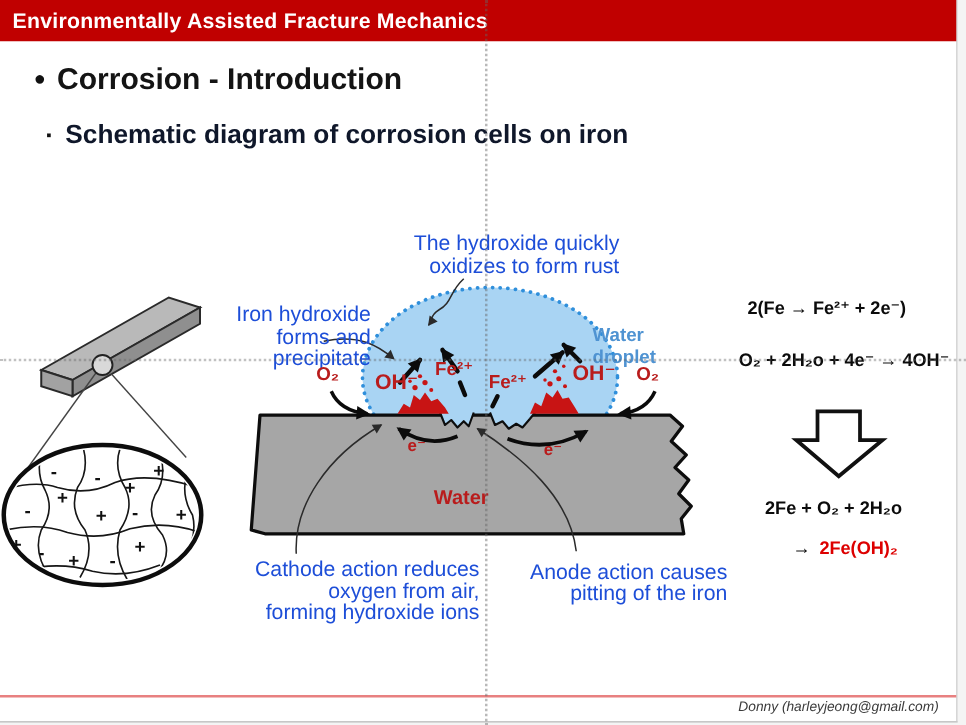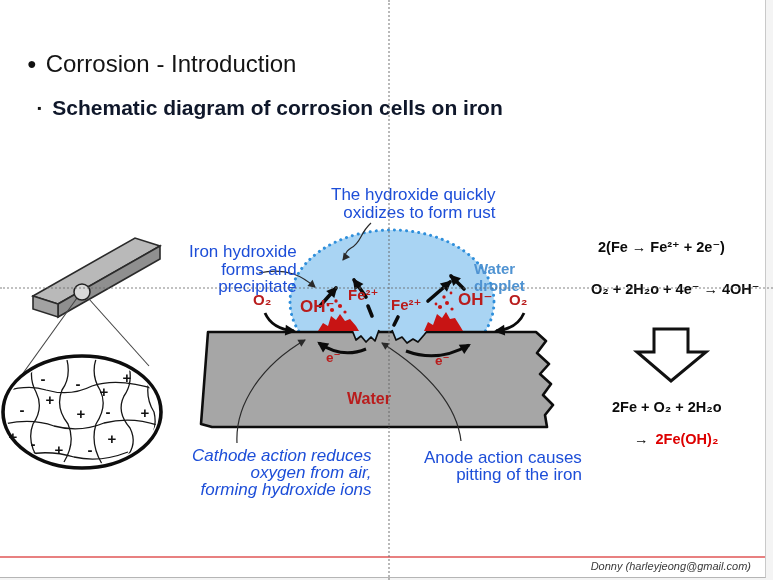--- a/index.html
+++ b/index.html
@@ -7,21 +7,21 @@
          font-family:"Liberation Sans","DejaVu Sans",sans-serif;}
   #slide{position:absolute;left:0;top:0;width:765px;height:577px;background:#ffffff;
          border-right:1px solid #c9c9c9;border-bottom:1px solid #b5b5b5;}
   
   .header-bar{position:absolute;left:0;top:0;width:765px;height:33px;background:#c00000;}
   .header-bar .ht{position:absolute;left:10px;top:0;line-height:33px;color:#ffffff;
                   font-size:17px;font-weight:bold;letter-spacing:.2px;white-space:nowrap;}
   
   .title-row{position:absolute;left:27px;top:50px;display:flex;align-items:center;gap:9px;}
   .title-row .bullet{font-size:16px;color:#111;}
-  .title-row .tt{font-size:24px;font-weight:normal;color:#141414;white-space:nowrap;}
+  .title-row .tt{font-size:24px;font-weight:bold;color:#141414;white-space:nowrap;}
   .subtitle-row{position:absolute;left:37px;top:96px;display:flex;align-items:center;gap:11px;}
   .subtitle-row .bullet{font-size:12px;color:#111;}
   .subtitle-row .tt{font-size:21px;font-weight:bold;color:#0f172a;white-space:nowrap;}
   
   .lbl{position:absolute;white-space:pre-line;color:#222;}
   .note{font-size:17px;line-height:17.5px;color:#1d4ed8;text-align:right;}
   .ion{font-weight:bold;color:#b91c1c;white-space:nowrap;}
   .eq{font-size:14.5px;font-weight:bold;color:#0b0b0b;white-space:nowrap;}
   .eq4wrap{display:flex;gap:7px;}
   .water-lbl{font-size:15px;line-height:17px;font-weight:bold;}
@@ -32,20 +32,23 @@
   .hguide{position:absolute;left:0;top:287px;width:773px;border-top:2px dotted rgba(100,100,100,.40);}
   svg{position:absolute;left:0;top:0;}
   .gsign{position:absolute;transform:translate(-50%,-50%);font-size:15px;font-weight:600;color:#111;}
 </style>
 </head>
 <body>
 
 <div id="stage">
   <div id="slide">
 
+    <div class="header-bar" style="background: rgb(192, 0, 0);">
+      <div class="ht">Environmentally Assisted Fracture Mechanics</div>
+    </div>
 
     <div class="title-row">
       <span class="bullet">●</span>
       <span class="tt">Corrosion - Introduction</span>
     </div>
     <div class="subtitle-row">
       <span class="bullet">▪</span>
       <span class="tt">Schematic diagram of corrosion cells on iron</span>
     </div>
 
@@ -171,21 +174,21 @@
     <div class="lbl ion" style="left:300px;top:296px;font-size:17px;">OH⁻</div>
     <div class="lbl ion" style="left:348px;top:286px;font-size:15px;">Fe²⁺</div>
     <div class="lbl ion" style="left:391px;top:296px;font-size:15px;">Fe²⁺</div>
     <div class="lbl ion" style="left:458px;top:289px;font-size:17px;">OH⁻</div>
     <div class="lbl ion" style="left:509px;top:291px;font-size:15px;">O₂</div>
 
     <div class="lbl ion" style="left:326px;top:349px;font-size:13.5px;">e⁻</div>
     <div class="lbl ion" style="left:435px;top:352px;font-size:13.5px;">e⁻</div>
     <div class="lbl ion" style="left:347px;top:390px;font-size:16px;">Water</div>
 
-    <div class="lbl note" style="left:192px;top:447px;line-height:17px;font-style:italic;">Cathode action reduces
+    <div class="lbl note" style="left:204px;top:447px;line-height:17px;">Cathode action reduces
 oxygen from air,
 forming hydroxide ions</div>
     <div class="lbl note" style="left:424px;top:449px;line-height:17px;">Anode action causes
 pitting of the iron</div>
 
     <div class="lbl eq" style="left:598px;top:239px;">2(Fe → Fe²⁺ + 2e⁻)</div>
     <div class="lbl eq" style="left:562px;top:281px;margin-left:29px;">O₂ + 2H₂o + 4e⁻ → 4OH⁻</div>
     <div class="lbl eq" style="left:612px;top:399px;">2Fe + O₂ + 2H₂o</div>
     <div class="lbl eq eq4wrap" style="left:634px;top:431px;">
       <span>→</span>

